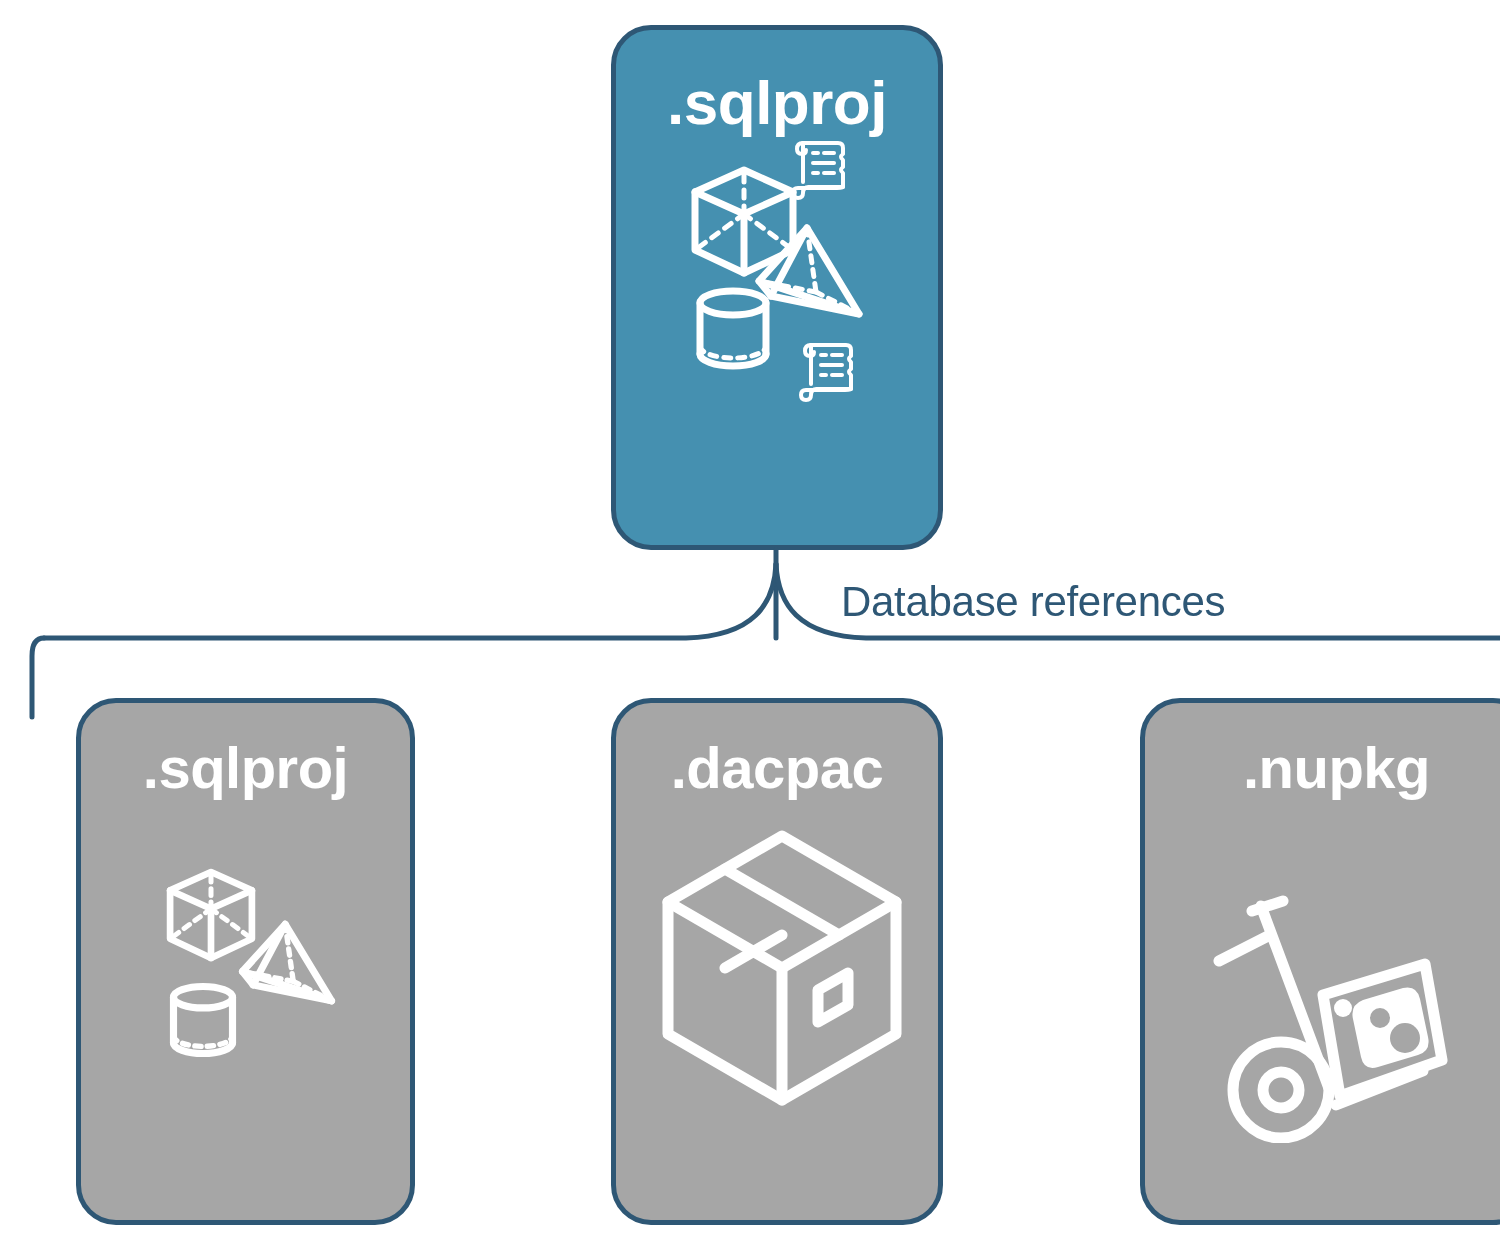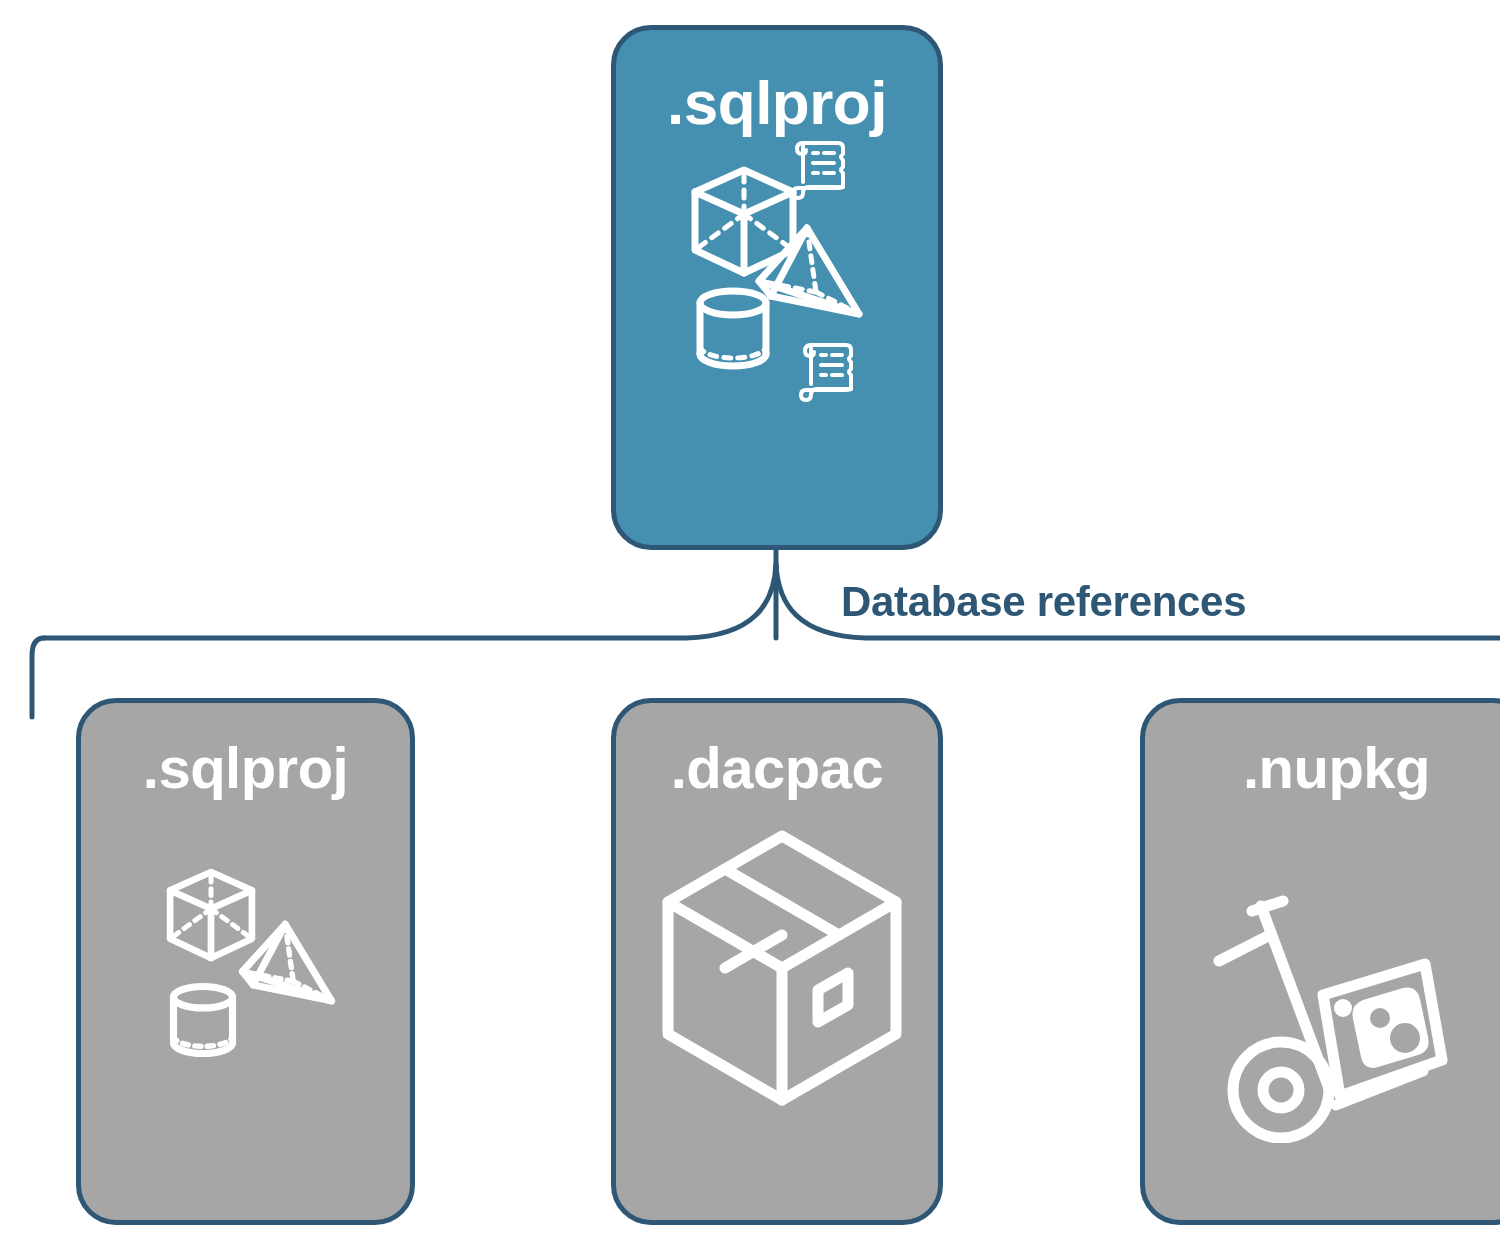--- a/index.html
+++ b/index.html
@@ -67,21 +67,21 @@
     width: 100%;
     flex: 1 1 auto;
   }
   .icon-area svg { position: absolute; }
 
   #bracket-label {
     position: absolute;
     left: 815px;
     top: 578px;
     font-size: 42px;
-    font-weight: bold;
+    font-weight: normal;
     color: #2e5775;
     letter-spacing: -0.3px;
     white-space: nowrap;
     user-select: none;
   }
   #bracket-svg {
     position: absolute;
     left: 0;
     top: 540px;
     width: 1500px;

